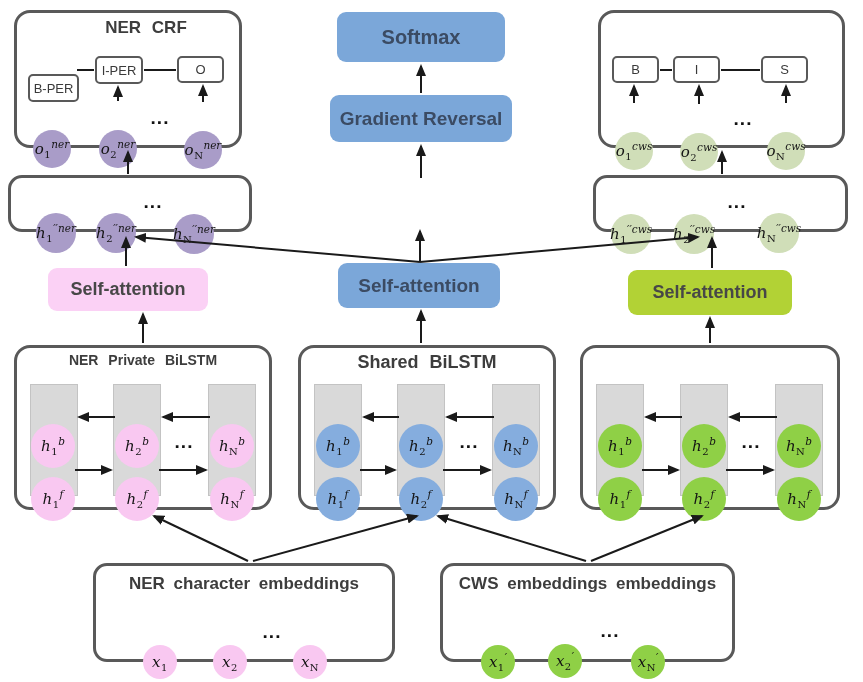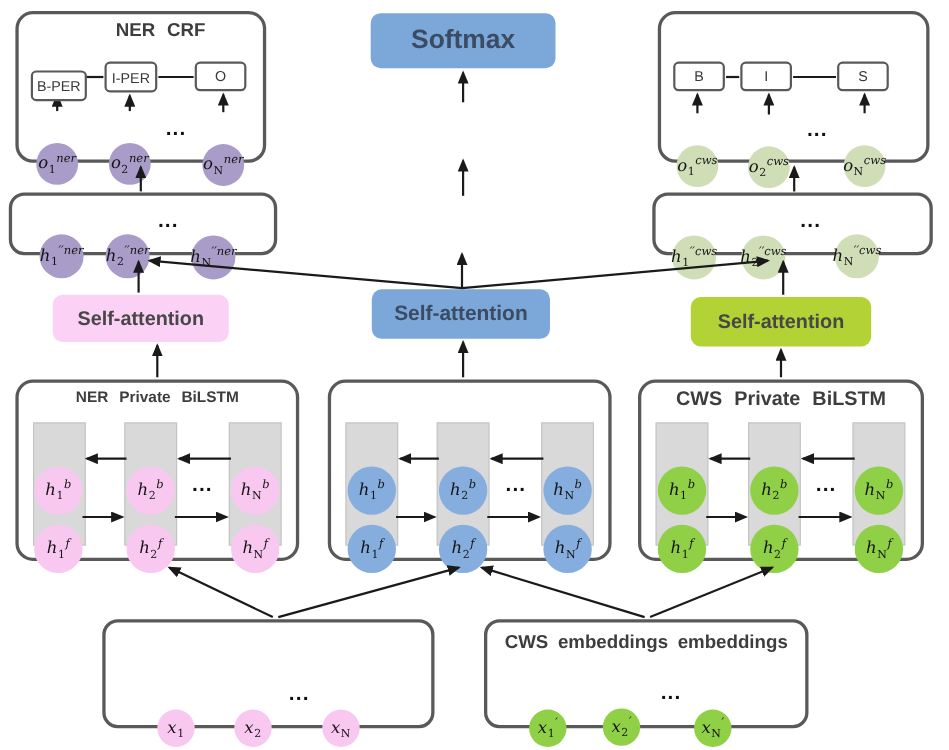--- a/index.html
+++ b/index.html
@@ -81,32 +81,36 @@
   <div class="obox hbox" style="left:8px;top:175px;width:244px;height:57px"></div>
   <div class="obox hbox" style="left:593px;top:175px;width:255px;height:57px"></div>
   <div class="obox" style="left:14px;top:345px;width:258px;height:165px"></div>
   <div class="obox" style="left:298px;top:345px;width:258px;height:165px"></div>
   <div class="obox" style="left:580px;top:345px;width:260px;height:165px"></div>
   <div class="obox hbox" style="left:93px;top:563px;width:302px;height:99px"></div>
   <div class="obox hbox" style="left:440px;top:563px;width:295px;height:99px"></div>
 
   <div class="t" style="left:14px;top:18px;width:264px;font-size:17px">NER CRF</div>
   <div class="t" style="left:14px;top:352px;width:258px;font-size:14px">NER Private BiLSTM</div>
-  <div class="t" style="left:580px;top:352px;width:260px;font-size:18px">CWS Private BiLSTM</div>
+  <div class="t" style="left:298px;top:352px;width:258px;font-size:18px">Shared BiLSTM</div>
+  <div class="t" style="left:93px;top:574px;width:302px;font-size:17px;word-spacing:4px">NER character embeddings</div>
   <div class="t" style="left:440px;top:574px;width:295px;font-size:17px;word-spacing:4px">CWS embeddings embeddings</div>
 
-  <div class="tag" style="left:28px;top:64px;width:51px;height:28px">B-PER</div>
+  <div class="tag" style="left:28px;top:74px;width:51px;height:28px">B-PER</div>
   <div class="tag" style="left:95px;top:56px;width:48px;height:28px">I-PER</div>
   <div class="tag" style="left:177px;top:56px;width:47px;height:27px">O</div>
   <div class="tag" style="left:612px;top:56px;width:47px;height:27px">B</div>
   <div class="tag" style="left:673px;top:56px;width:47px;height:27px">I</div>
   <div class="tag" style="left:761px;top:56px;width:47px;height:27px">S</div>
 
-  <div class="bbox blue" style="left:337px;top:12px;width:168px;height:50px;font-size:24px">
+  <div class="bbox blue" style="left:337px;top:12px;width:168px;height:50px;font-size:20px">
     <span>Softmax</span>
+  </div>
+  <div class="bbox blue" style="left:330px;top:95px;width:182px;height:47px;font-size:19px">
+    <span>Gradient Reversal</span>
   </div>
   <div class="bbox blue" style="left:338px;top:263px;width:162px;height:45px;font-size:19px">
     <span>Self-attention</span>
   </div>
 
   <div class="bbox pinkbx" style="left:48px;top:268px;width:160px;height:43px;font-size:18px">
     <span>Self-attention</span>
   </div>
   <div class="bbox greenbx" style="left:628px;top:270px;width:164px;height:45px;font-size:18px">
     <span>Self-attention</span>

